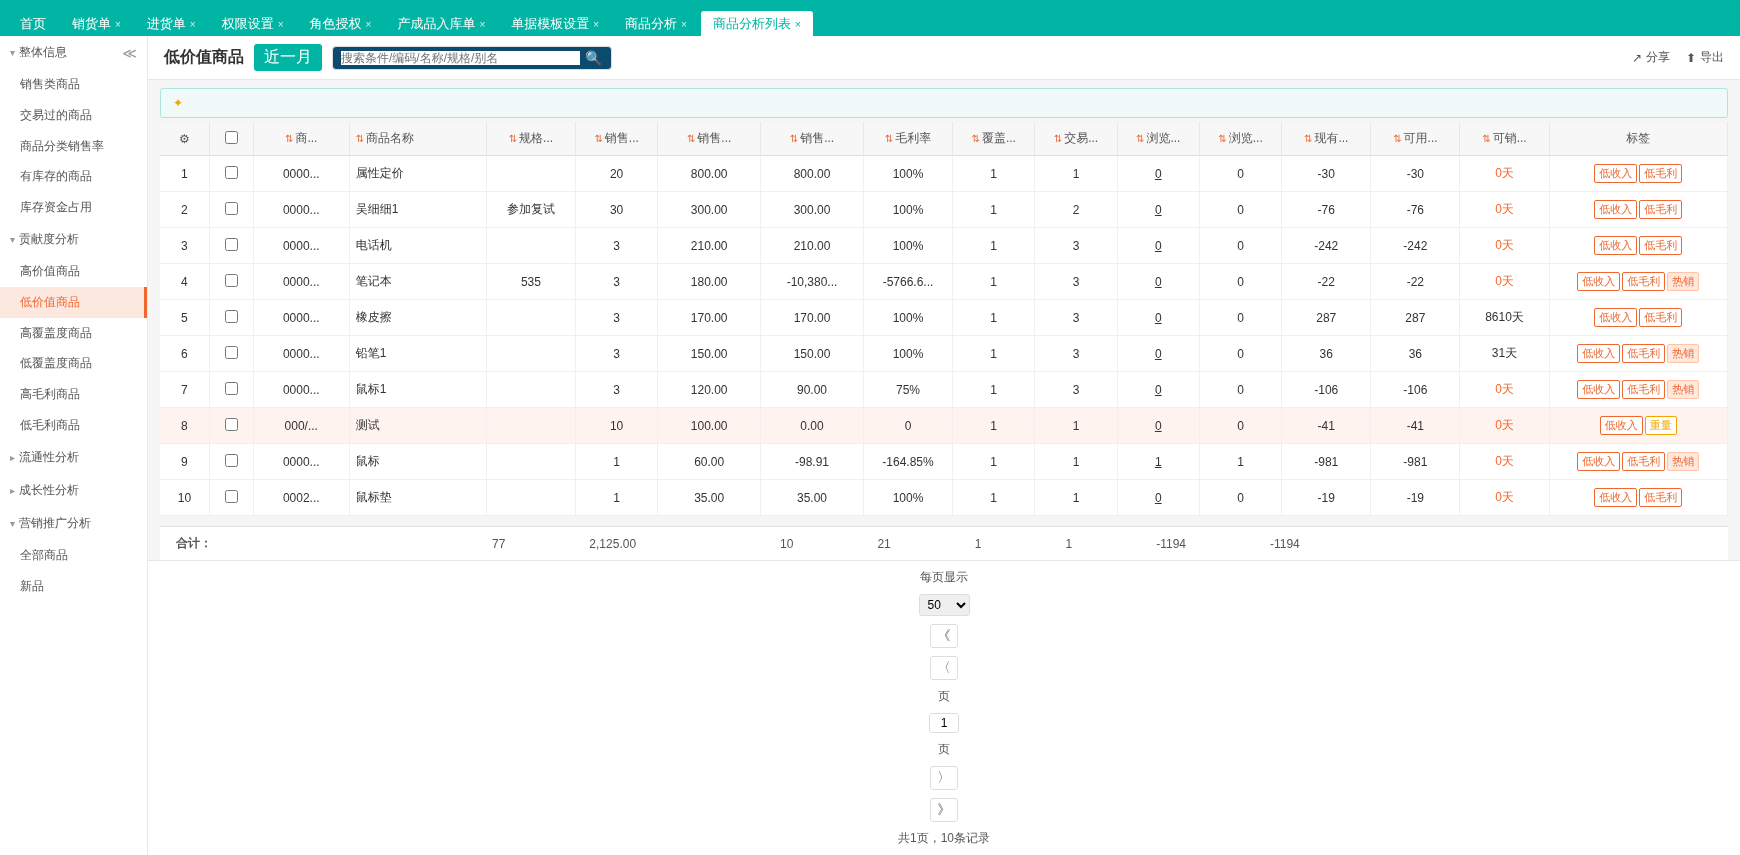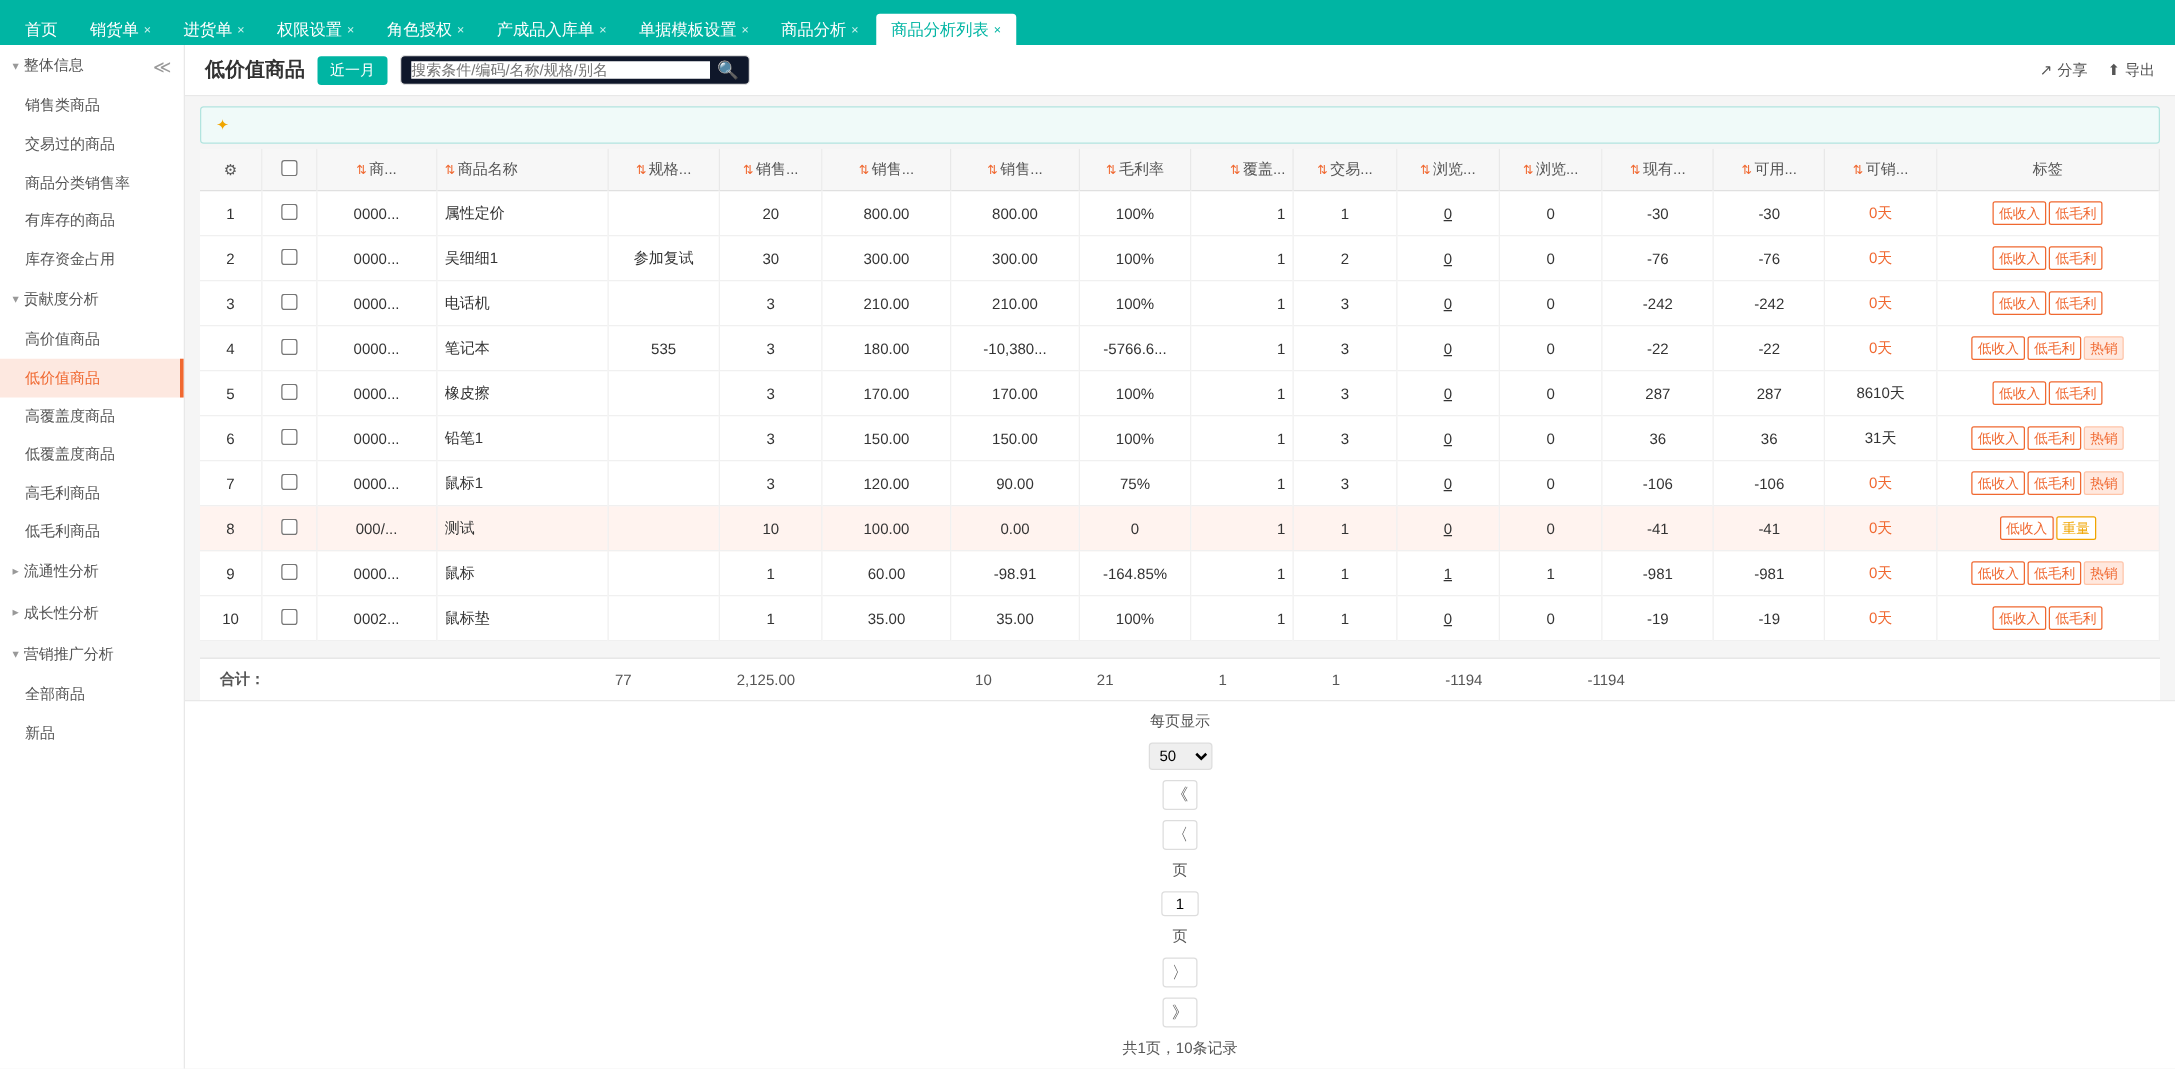--- a/index.html
+++ b/index.html
@@ -85,33 +85,33 @@
       font-size: 16px;
       font-weight: bold;
       color: #333;
     }
     .time-filter-btn {
       background: #00b5a3;
       color: #fff;
       border: none;
       border-radius: 3px;
       padding: 3px 10px;
-      font-size: 12px;
+      font-size: 16px;
       cursor: pointer;
     }
     .search-box {
       display: flex;
       align-items: center;
       border: 1px solid #ddd;
       border-radius: 4px;
       padding: 3px 8px;
       gap: 6px;
       flex: 1;
       max-width: 280px;
-      background: #0f172a;
+      background: #0c4a6e;
     }
     .search-box input {
       border: none;
       outline: none;
       font-size: 12px;
       color: #999;
       width: 100%;
     }
     .search-icon { color: #f06830; font-size: 14px; cursor: pointer; }
     .header-right {
@@ -264,21 +264,21 @@
 
     .col-num { width: 36px; }
     .col-check { width: 32px; }
     .col-code { width: 70px; }
     .col-name { width: 100px; text-align: left; }
     .col-spec { width: 65px; }
     .col-sales-qty { width: 60px; }
     .col-sales-amt { width: 75px; }
     .col-sales3 { width: 75px; }
     .col-gross { width: 65px; }
-    .col-cover { width: 60px; text-align: right; }
+    .col-cover { width: 60px; }
     .col-trade { width: 60px; }
     .col-browse1 { width: 60px; }
     .col-browse2 { width: 60px; }
     .col-stock1 { width: 65px; }
     .col-stock2 { width: 65px; }
     .col-stock3 { width: 65px; }
     .col-tag { width: 130px; }
 
     .totals-row {
       display: flex;

